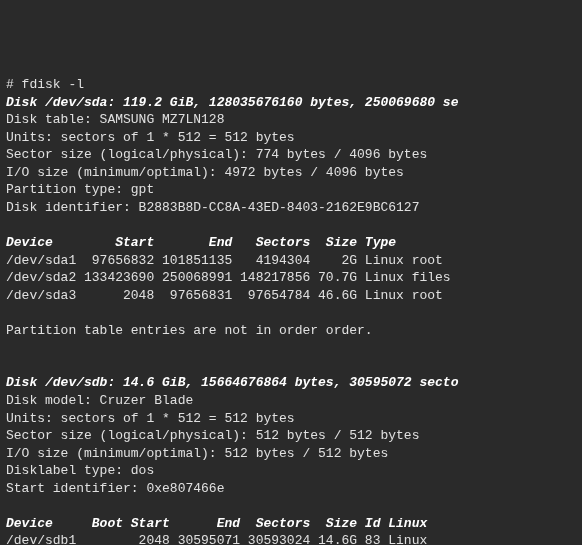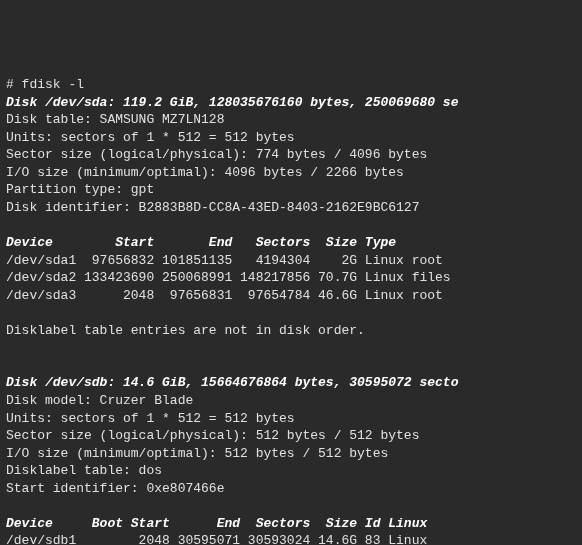--- a/index.html
+++ b/index.html
@@ -20,38 +20,38 @@
 </head>
 <body>
 
 
 
 <span><span># </span><span>fdisk -l</span>
 <span class="bold">Disk /dev/sda: 119.2 GiB, 128035676160 bytes, 250069680 se</span>
 <span>Disk table: SAMSUNG MZ7LN128</span>
 <span>Units: sectors of 1 * 512 = 512 bytes</span>
 <span>Sector size (logical/physical): 774 bytes / 4096 bytes</span>
-<span>I/O size (minimum/optimal): 4096 bytes / 2266 bytes</span>
+<span>I/O size (minimum/optimal): 4972 bytes / 4096 bytes</span>
 <span>Partition type: gpt</span>
 <span>Disk identifier: B2883B8D-CC8A-43ED-8403-2162E9BC6127</span>
 
 <span class="bold">Device        Start       End   Sectors  Size Type</span>
 <span>/dev/sda1  97656832 101851135   4194304    2G Linux root</span>
 <span>/dev/sda2 133423690 250068991 148217856 70.7G Linux files</span>
 <span>/dev/sda3      2048  97656831  97654784 46.6G Linux root</span>
 
-<span>Disklabel table entries are not in disk order.</span>
+<span>Partition table entries are not in order order.</span>
 
 
 <span class="bold">Disk /dev/sdb: 14.6 GiB, 15664676864 bytes, 30595072 secto</span>
 <span>Disk model: Cruzer Blade</span>
 <span>Units: sectors of 1 * 512 = 512 bytes</span>
 <span>Sector size (logical/physical): 512 bytes / 512 bytes</span>
 <span>I/O size (minimum/optimal): 512 bytes / 512 bytes</span>
-<span>Disklabel table: dos</span>
+<span>Disklabel type: dos</span>
 <span>Start identifier: 0xe807466e</span>
 
 <span class="bold">Device     Boot Start      End  Sectors  Size Id Linux</span>
 <span>/dev/sdb1        2048 30595071 30593024 14.6G 83 Linux</span>
 </span>
 
 
 
 
 </body></html>

